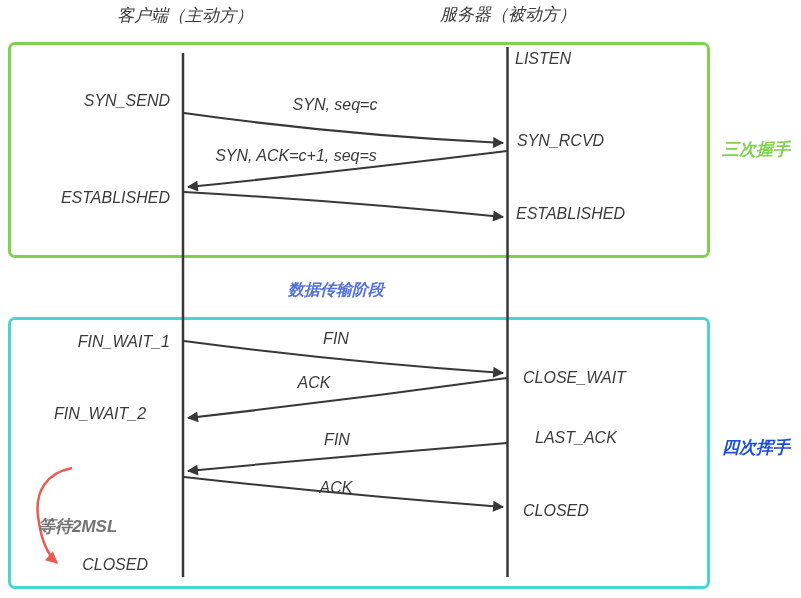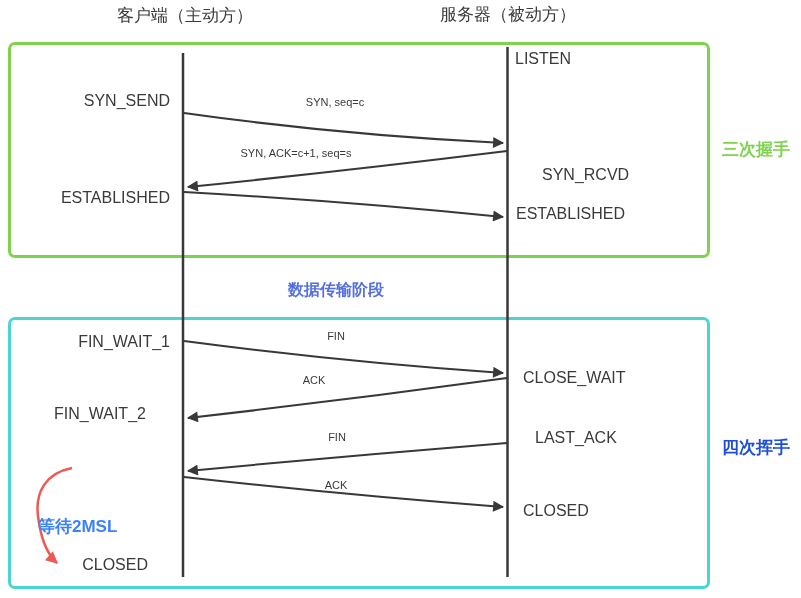--- a/index.html
+++ b/index.html
@@ -1,32 +1,32 @@
 <!DOCTYPE html>
 <html><head>
 <meta charset="utf-8">
 <style>
   html,body{margin:0;padding:0;background:#fff;}
   #canvas{
     position:relative;width:801px;height:598px;background:#ffffff;overflow:hidden;
-    font-family:"Liberation Sans","DejaVu Sans",sans-serif;color:#3a3a3a;
+    font-family:"Liberation Sans","DejaVu Sans",sans-serif;color:#3a3a3a;font-style:italic;
   }
   .abs{position:absolute;white-space:nowrap;}
   .hdr{font-size:17px;transform:translateX(-50%);}
   .state{font-size:16px;}
   .cstate{left:30px;width:140px;text-align:right;}
-  .msg{font-size:11px;transform:translateX(-50%);}
+  .msg{font-size:16px;transform:translateX(-50%);}
   .box{position:absolute;box-sizing:border-box;border-radius:7px;background:transparent;}
   #handshake-box{left:8px;top:42px;width:702px;height:216px;border:3px solid #7ED34E;}
   #wave-box{left:8px;top:317px;width:702px;height:272px;border:3px solid #4AD6D0;}
   .phase{font-weight:bold;font-size:17px;}
   #phase-handshake{left:722px;top:138px;color:#7ED34E;}
   #phase-wave{left:722px;top:436px;color:#1d4ed8;}
   #phase-data{left:336px;top:280px;font-weight:bold;font-size:16px;color:#5470E0;transform:translateX(-50%);text-align:center;}
-  #wait-note{left:38px;top:515px;font-weight:bold;font-size:17px;color:#3b82f6;}
+  #wait-note{left:38px;top:515px;font-weight:bold;font-size:17px;color:#737373;}
   #arrow-layer{position:absolute;left:0;top:0;pointer-events:none;}
 </style>
 </head>
 <body>
 
 <div id="canvas">
 
   <div class="box" id="handshake-box"></div>
   <div class="box" id="wave-box"></div>
 
@@ -58,21 +58,21 @@
   <div class="abs hdr" style="left:185px;top:4px;">客户端（主动方）</div>
   <div class="abs hdr" style="left:508px;top:3px;">服务器（被动方）</div>
 
   <div class="abs state cstate" style="top:92px;">SYN_SEND</div>
   <div class="abs state cstate" style="top:189px;">ESTABLISHED</div>
   <div class="abs state cstate" style="top:333px;">FIN_WAIT_1</div>
   <div class="abs state cstate" style="top:405px;text-align:center;">FIN_WAIT_2</div>
   <div class="abs state cstate" style="top:556px;left:8px;">CLOSED</div>
 
   <div class="abs state" style="left:515px;top:50px;">LISTEN</div>
-  <div class="abs state" style="left:542px;top:132px;margin-top:34px;">SYN_RCVD</div>
+  <div class="abs state" style="left:517px;top:132px;">SYN_RCVD</div>
   <div class="abs state" style="left:516px;top:205px;">ESTABLISHED</div>
   <div class="abs state" style="left:523px;top:369px;">CLOSE_WAIT</div>
   <div class="abs state" style="left:535px;top:429px;">LAST_ACK</div>
   <div class="abs state" style="left:523px;top:502px;">CLOSED</div>
 
   <div class="abs msg" style="left:335px;top:96px;">SYN, seq=c</div>
   <div class="abs msg" style="left:296px;top:147px;">SYN, ACK=c+1, seq=s</div>
   <div class="abs msg" style="left:336px;top:330px;">FIN</div>
   <div class="abs msg" style="left:314px;top:374px;">ACK</div>
   <div class="abs msg" style="left:337px;top:431px;">FIN</div>

